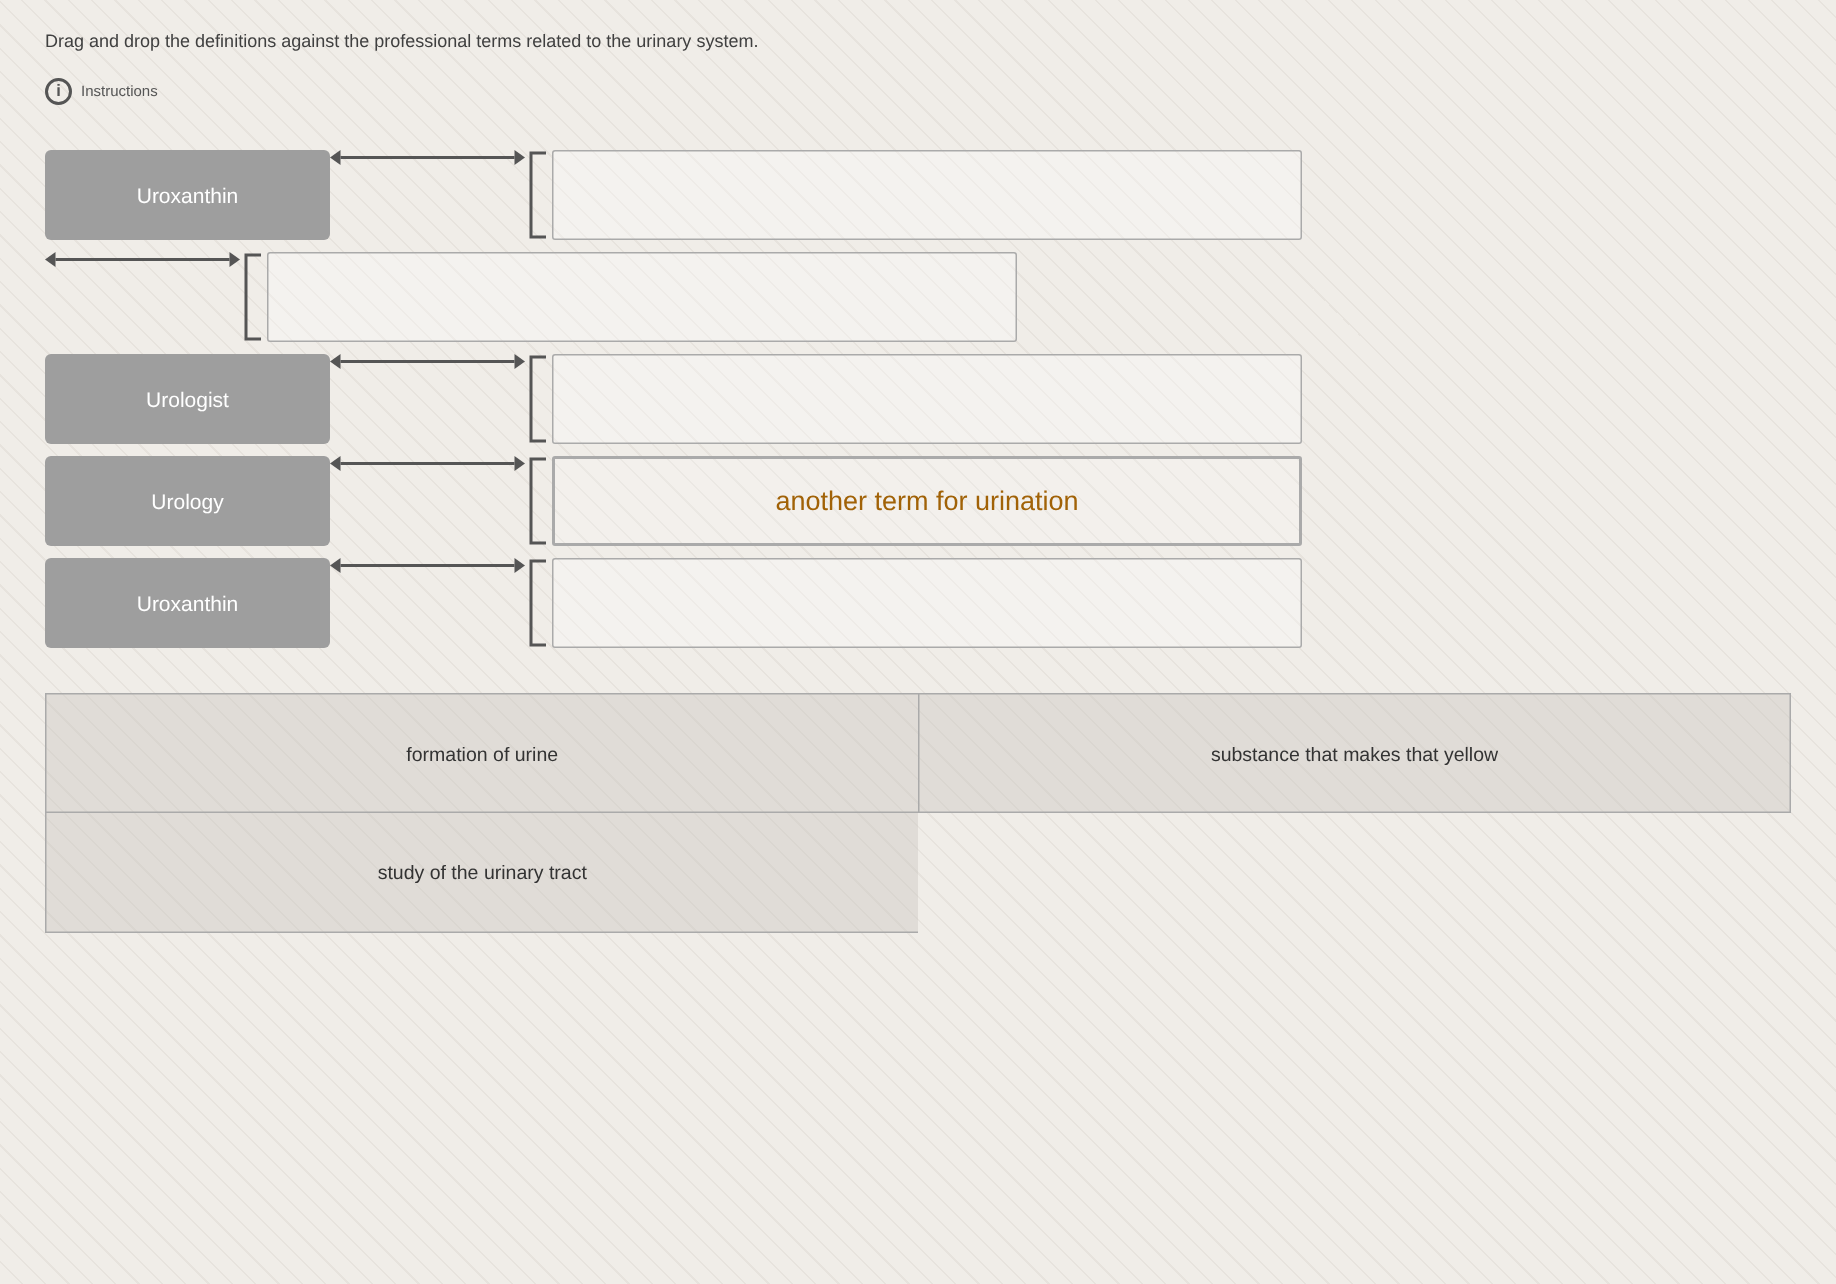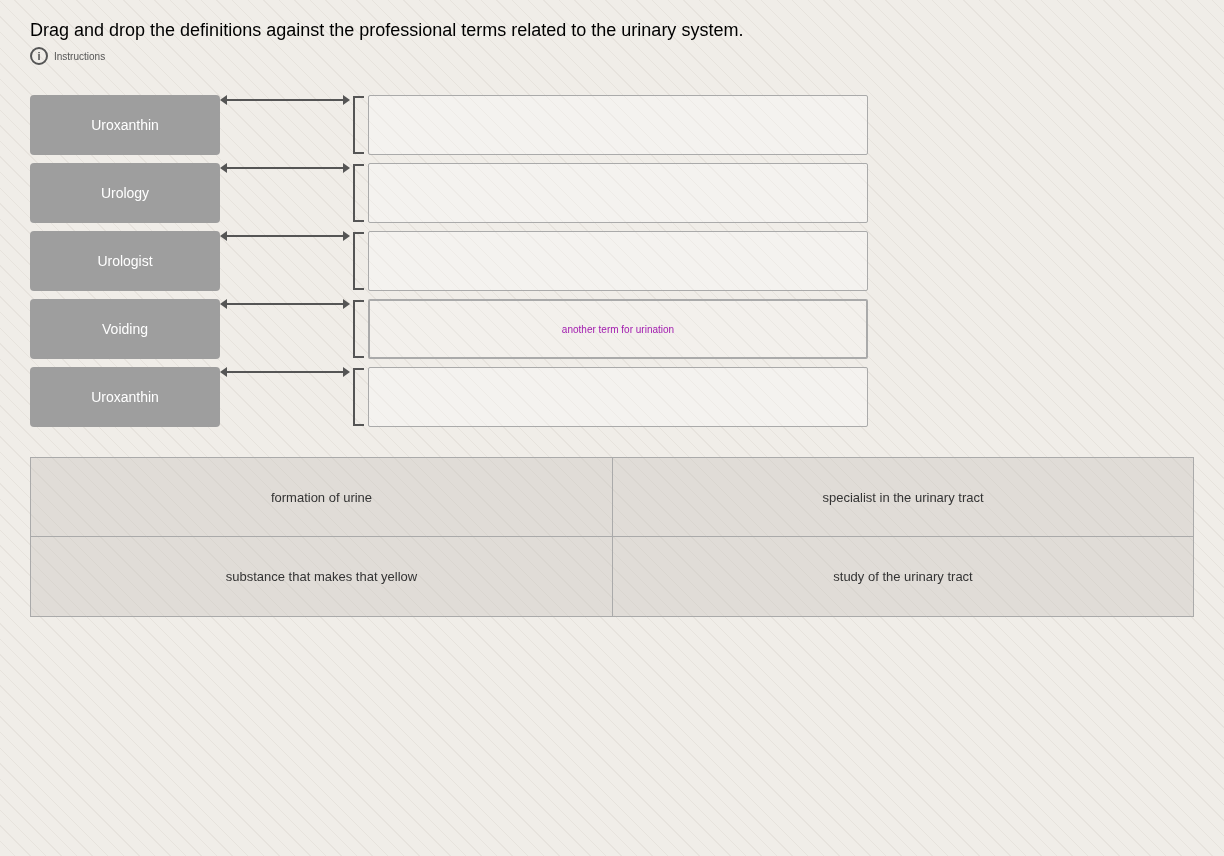--- a/index.html
+++ b/index.html
@@ -34,23 +34,23 @@
       display: flex;
       align-items: center;
       justify-content: center;
       font-size: 11px;
       font-weight: bold;
       color: #555;
       flex-shrink: 0;
     }
 
     .page-title {
-      font-size: 18px;
-      color: #000000;
-      margin-bottom: 6px;
+      font-size: 12px;
+      color: #404040;
+      margin-bottom: 18px;
     }
 
     .instructions-label {
       font-size: 10px;
       color: #555;
     }
 
     .matching-area {
       display: flex;
       flex-direction: column;
@@ -80,22 +80,22 @@
 
     .drop-box {
       flex: 1;
       min-height: 60px;
       border: 1.5px solid #aaa;
       background: rgba(255,255,255,0.3);
       border-radius: 2px;
       display: flex;
       align-items: center;
       justify-content: center;
-      font-size: 10px;
-      color: #a21caf;
+      font-size: 18px;
+      color: #a16207;
       padding: 8px 12px;
       max-width: 500px;
     }
 
     .drop-box.filled {
       border: 2px solid #aaa;
       background: rgba(255,255,255,0.2);
     }
 
     .drag-items-area {
@@ -179,51 +179,50 @@
 
     <svg width="18" height="60" viewBox="0 0 18 60">
       <path d="M14 2 L4 2 L4 58 L14 58" stroke="#555" stroke-width="2" fill="none"></path>
     </svg>
     <div class="drop-box">
       <span></span>
     </div>
   </div>
 
   <div class="match-row">
+    <div class="full-connector">
+      <div class="arrow-left-head"></div>
+      <div class="arrow-line" style="flex:1;"></div>
+      <div class="arrow-right-head"></div>
+    </div>
+    <svg width="18" height="60" viewBox="0 0 18 60">
+      <path d="M14 2 L4 2 L4 58 L14 58" stroke="#555" stroke-width="2" fill="none"></path>
+    </svg>
+    <div class="drop-box">
+      <span></span>
+    </div>
+  </div>
+
+  <div class="match-row">
+    <div class="term-box">Urologist</div>
+    <div class="full-connector">
+      <div class="arrow-left-head"></div>
+      <div class="arrow-line" style="flex:1;"></div>
+      <div class="arrow-right-head"></div>
+    </div>
+    <svg width="18" height="60" viewBox="0 0 18 60">
+      <path d="M14 2 L4 2 L4 58 L14 58" stroke="#555" stroke-width="2" fill="none"></path>
+    </svg>
+    <div class="drop-box">
+      <span></span>
+    </div>
+  </div>
+
+  <div class="match-row">
     <div class="term-box">Urology</div>
-    <div class="full-connector">
-      <div class="arrow-left-head"></div>
-      <div class="arrow-line" style="flex:1;"></div>
-      <div class="arrow-right-head"></div>
-    </div>
-    <svg width="18" height="60" viewBox="0 0 18 60">
-      <path d="M14 2 L4 2 L4 58 L14 58" stroke="#555" stroke-width="2" fill="none"></path>
-    </svg>
-    <div class="drop-box">
-      <span></span>
-    </div>
-  </div>
-
-  <div class="match-row">
-    <div class="term-box">Urologist</div>
-    <div class="full-connector">
-      <div class="arrow-left-head"></div>
-      <div class="arrow-line" style="flex:1;"></div>
-      <div class="arrow-right-head"></div>
-    </div>
-    <svg width="18" height="60" viewBox="0 0 18 60">
-      <path d="M14 2 L4 2 L4 58 L14 58" stroke="#555" stroke-width="2" fill="none"></path>
-    </svg>
-    <div class="drop-box">
-      <span></span>
-    </div>
-  </div>
-
-  <div class="match-row">
-    <div class="term-box">Voiding</div>
     <div class="full-connector">
       <div class="arrow-left-head"></div>
       <div class="arrow-line" style="flex:1;"></div>
       <div class="arrow-right-head"></div>
     </div>
     <svg width="18" height="60" viewBox="0 0 18 60">
       <path d="M14 2 L4 2 L4 58 L14 58" stroke="#555" stroke-width="2" fill="none"></path>
     </svg>
     <div class="drop-box filled">
       <span>another term for urination</span>
@@ -245,21 +244,18 @@
     </div>
   </div>
 
 </div>
 
 <div class="drag-items-area">
   <div class="drag-item">
     <span>formation of urine</span>
   </div>
   <div class="drag-item">
-    <span>specialist in the urinary tract</span>
-  </div>
-  <div class="drag-item">
     <span>substance that makes that yellow</span>
   </div>
   <div class="drag-item">
     <span>study of the urinary tract</span>
   </div>
 </div>
 
 </body></html>

